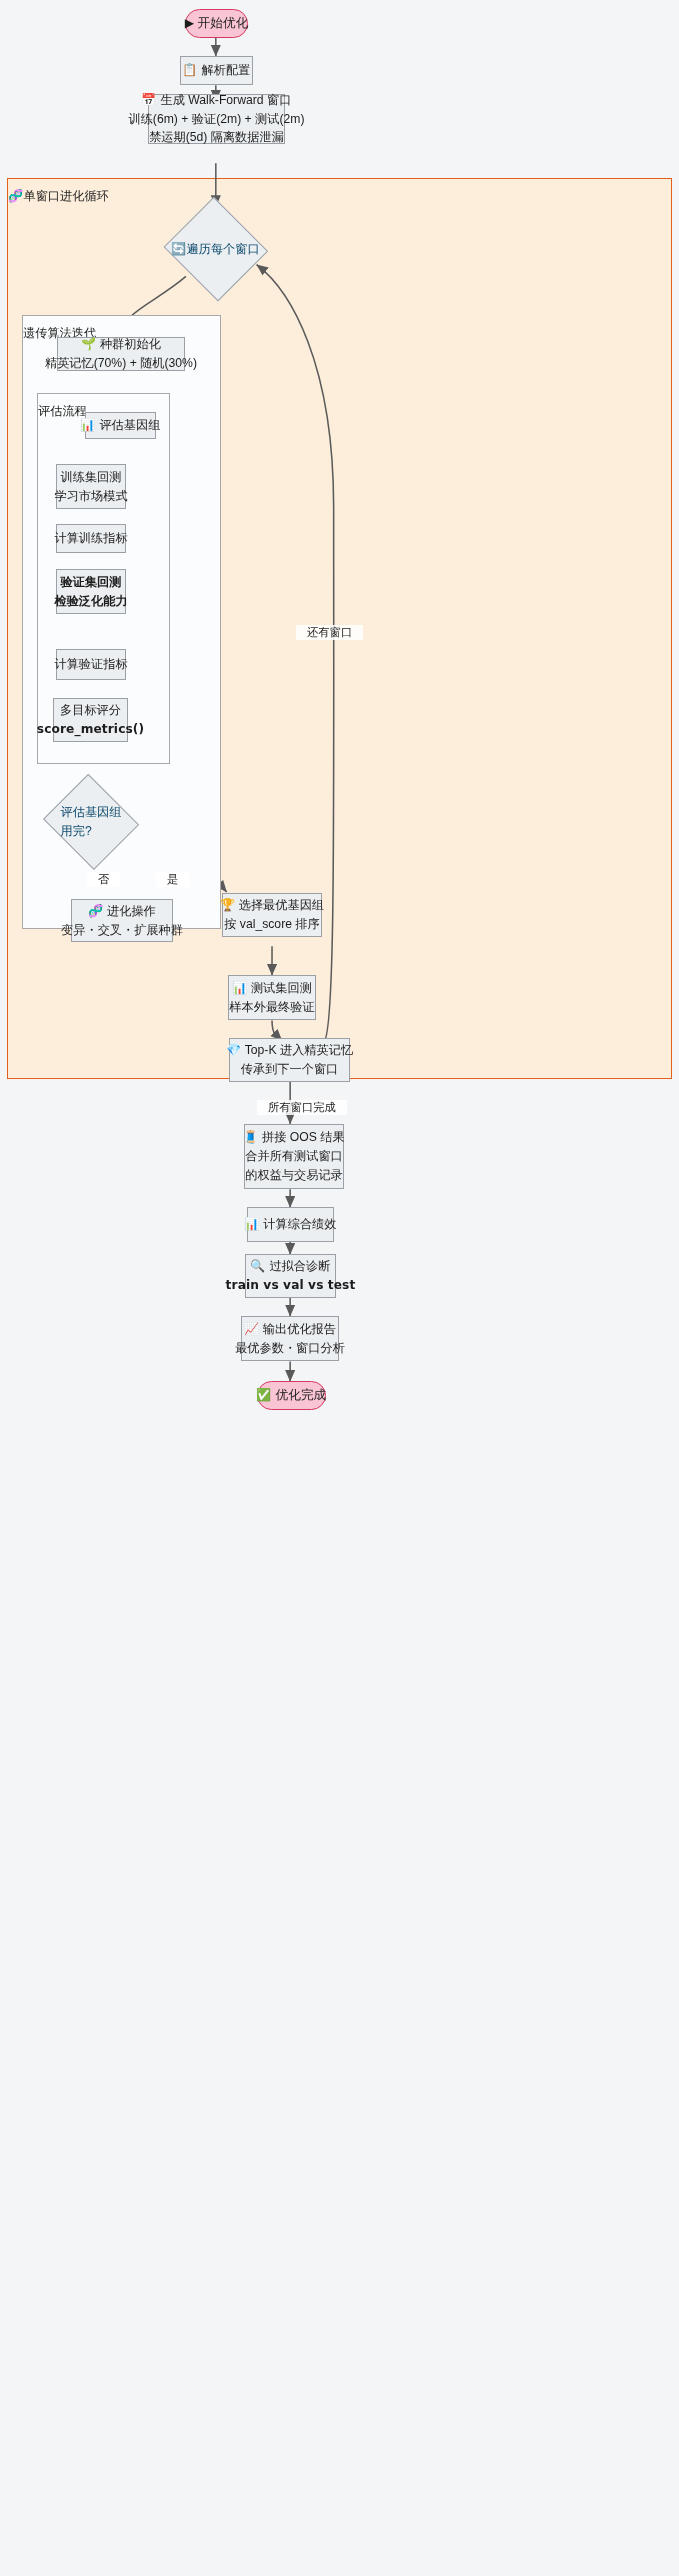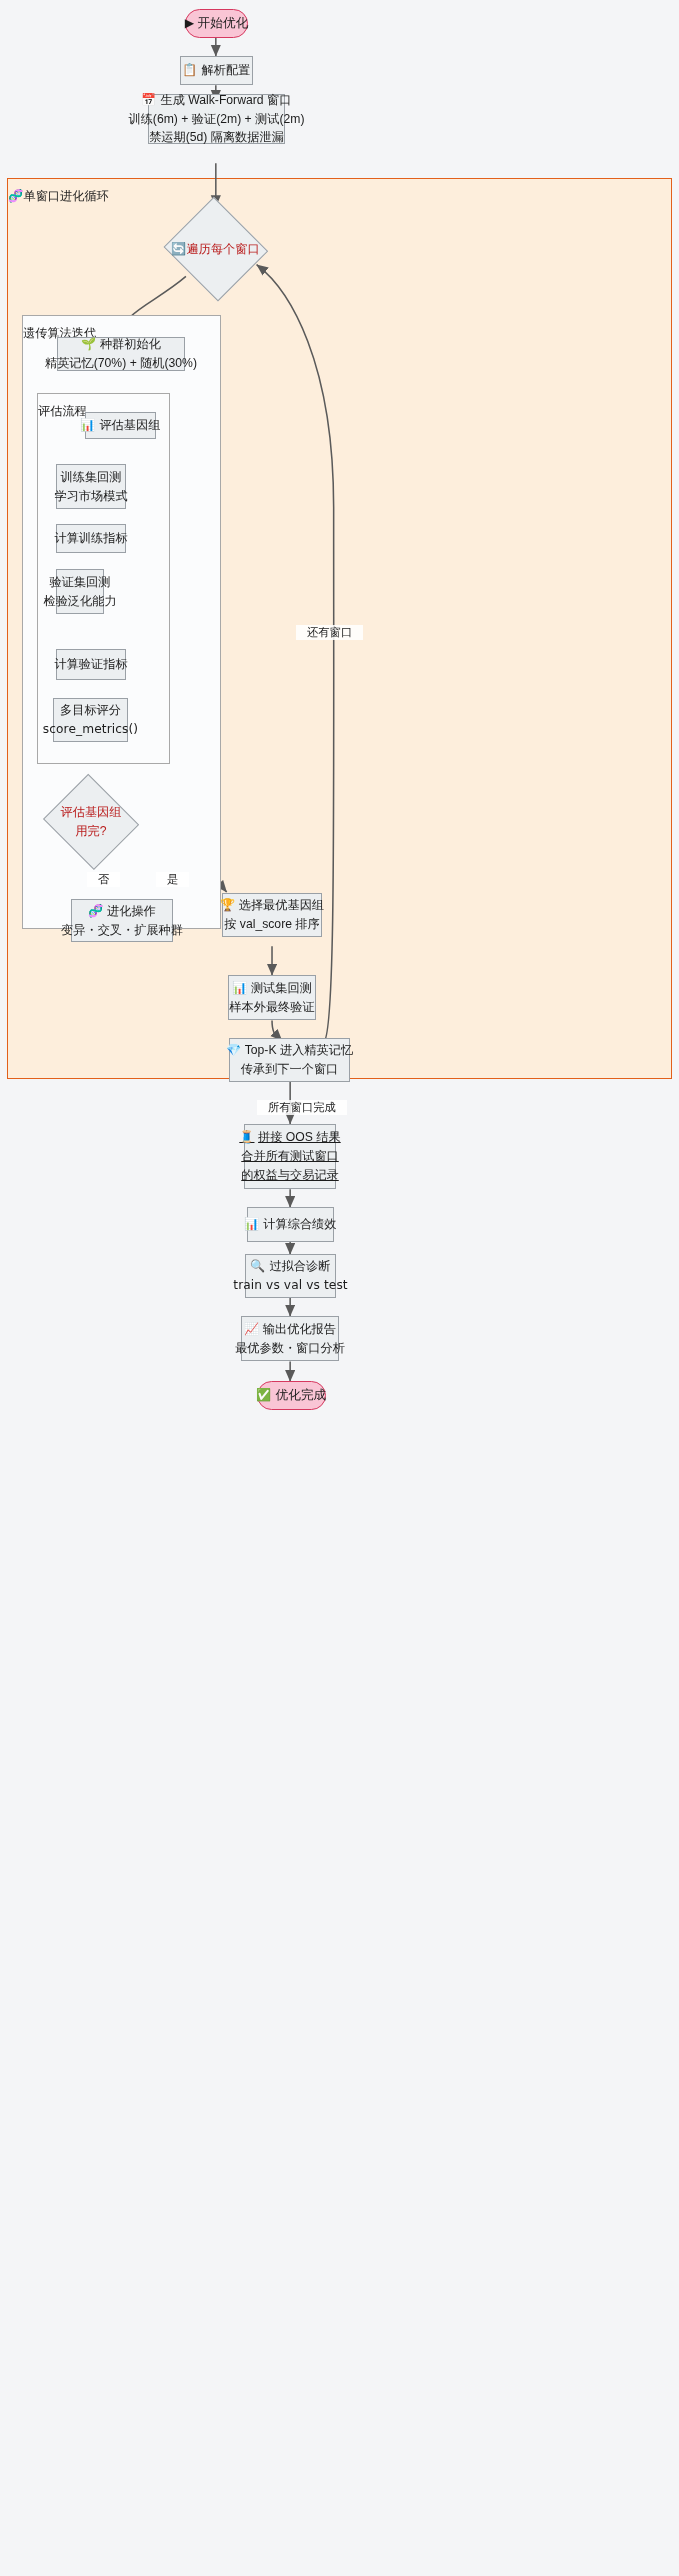--- a/index.html
+++ b/index.html
@@ -37,21 +37,21 @@
     background: #eceff1;
     border: 0.9px solid #9aa0a6;
     color: #1c1c1c;
     line-height: 1.55;
     font-size: 12.2px;
     padding: 5.4px 9px;
   }
   .node .ln { white-space: nowrap; }
   .node .ln.mono {
     font-family: "DejaVu Sans", "Liberation Sans", sans-serif;
-    font-weight: 400;
+    font-weight: 700;
     letter-spacing: 0.1px;
   }
   .node .icon { font-size: 12.2px; margin-right: 3.6px; }
 
   
   .pill {
     border-radius: 20px;
     background: #f9c5d5;
     border: 1.3px solid #d6385f;
     padding: 6.3px 16.3px;
@@ -70,24 +70,23 @@
     position: absolute;
     left: 50%; top: 50%;
     width: 70.7%; height: 70.7%;
     transform: translate(-50%,-50%) rotate(45deg);
     background: #eceff1;
     border: 0.9px solid #9aa0a6;
   }
   .diamond .dlabel {
     position: relative;
     z-index: 2;
-    text-align: center;
     font-size: 12.2px;
     line-height: 1.5;
-    color: #b91c1c;
+    color: #0c4a6e;
     white-space: nowrap;
   }
 
   
   .subgraph {
     position: absolute;
     z-index: 0;
     border: 1.3px solid #e2601b;
     background: #fdeedc;
   }
@@ -218,21 +217,21 @@
 
   <div class="node" style="left:56px; top:464px; width:70px; height:45px; padding:3.6px 5.4px;">
     <span class="ln">训练集回测</span>
     <span class="ln">学习市场模式</span>
   </div>
 
   <div class="node" style="left:56px; top:524px; width:70px; height:29px; padding:2.7px 5.4px;">
     <span class="ln">计算训练指标</span>
   </div>
 
-  <div class="node" style="left:56px; top:569px; width:48px; height:45px; padding:3.6px 5.4px;">
+  <div class="node" style="left:56px; top:569px; width:70px; height:45px; padding:3.6px 5.4px;font-weight:bold;">
     <span class="ln">验证集回测</span>
     <span class="ln">检验泛化能力</span>
   </div>
 
   <div class="node" style="left:56px; top:649px; width:70px; height:31px; padding:2.7px 5.4px;">
     <span class="ln">计算验证指标</span>
   </div>
 
   <div class="node" style="left:53px; top:698px; width:75px; height:44px; padding:3.6px 4.5px;">
     <span class="ln">多目标评分</span>
@@ -260,21 +259,21 @@
   <div class="node" style="left:228px; top:975px; width:88px; height:45px; padding:3.6px 5.4px;">
     <span class="ln"><span class="icon">📊</span><span>测试集回测</span></span>
     <span class="ln">样本外最终验证</span>
   </div>
 
   <div class="node" style="left:229px; top:1038px; width:121px; height:44px; padding:3.6px 5.4px;">
     <span class="ln"><span class="icon">💎</span><span>Top-K 进入精英记忆</span></span>
     <span class="ln">传承到下一个窗口</span>
   </div>
 
-  <div class="node" style="left:244px; top:1124px; width:92px; height:65px; padding:3.6px 5.4px;text-decoration:underline;">
+  <div class="node" style="left:244px; top:1124px; width:100px; height:65px; padding:3.6px 5.4px;">
     <span class="ln"><span class="icon">🧵</span><span>拼接 OOS 结果</span></span>
     <span class="ln">合并所有测试窗口</span>
     <span class="ln">的权益与交易记录</span>
   </div>
 
   <div class="node" style="left:247px; top:1207px; width:87px; height:35px; padding:2.7px 5.4px;">
     <span class="ln"><span class="icon">📊</span><span>计算综合绩效</span></span>
   </div>
 
   <div class="node" style="left:245px; top:1254px; width:91px; height:44px; padding:3.6px 5.4px;">

